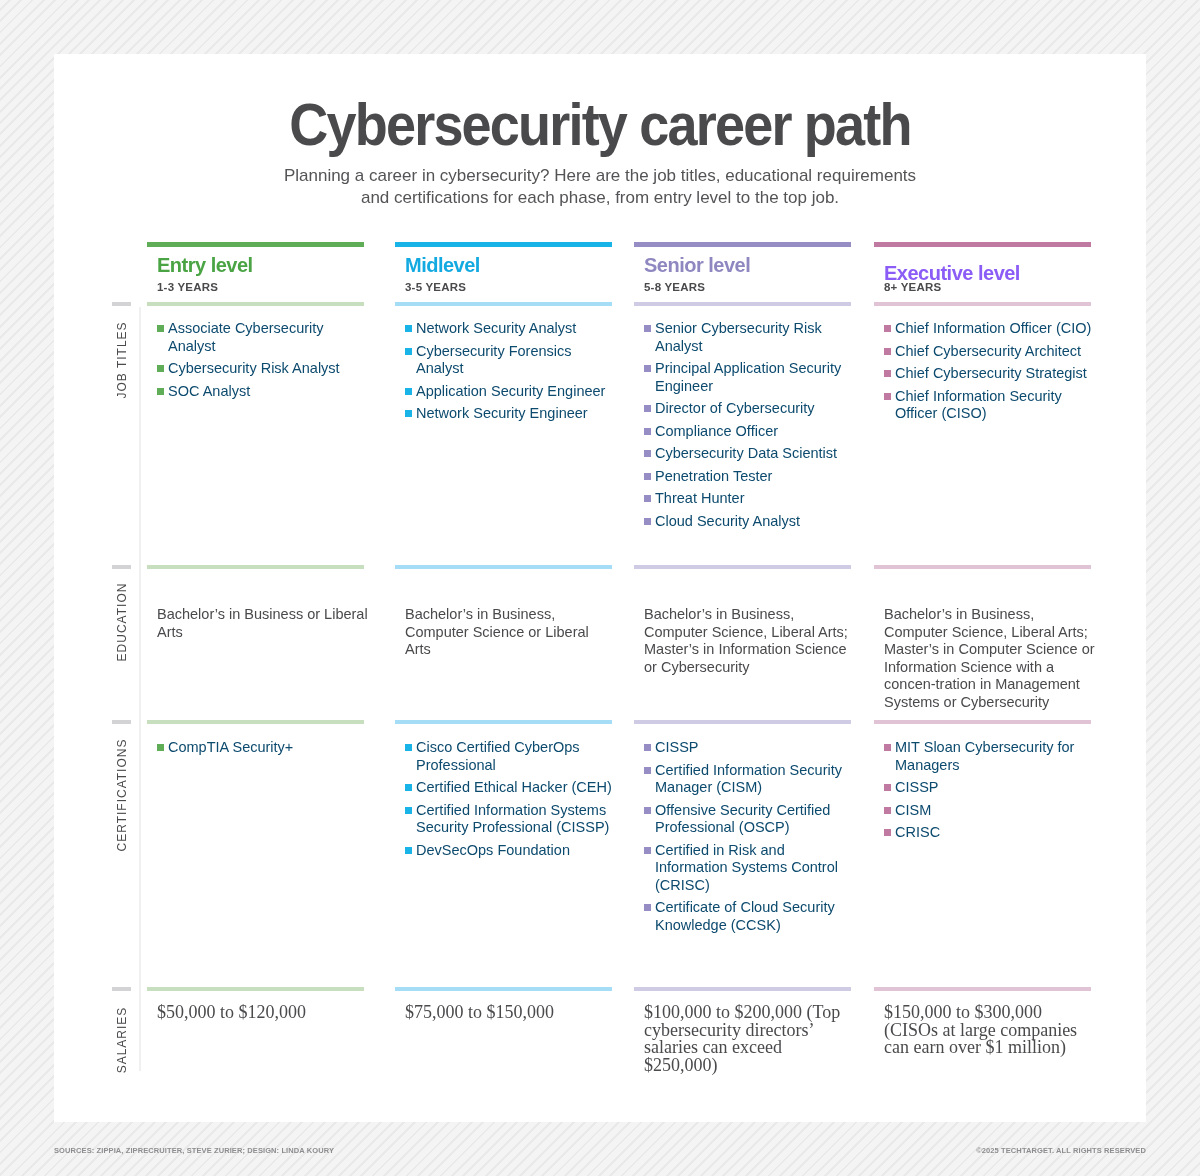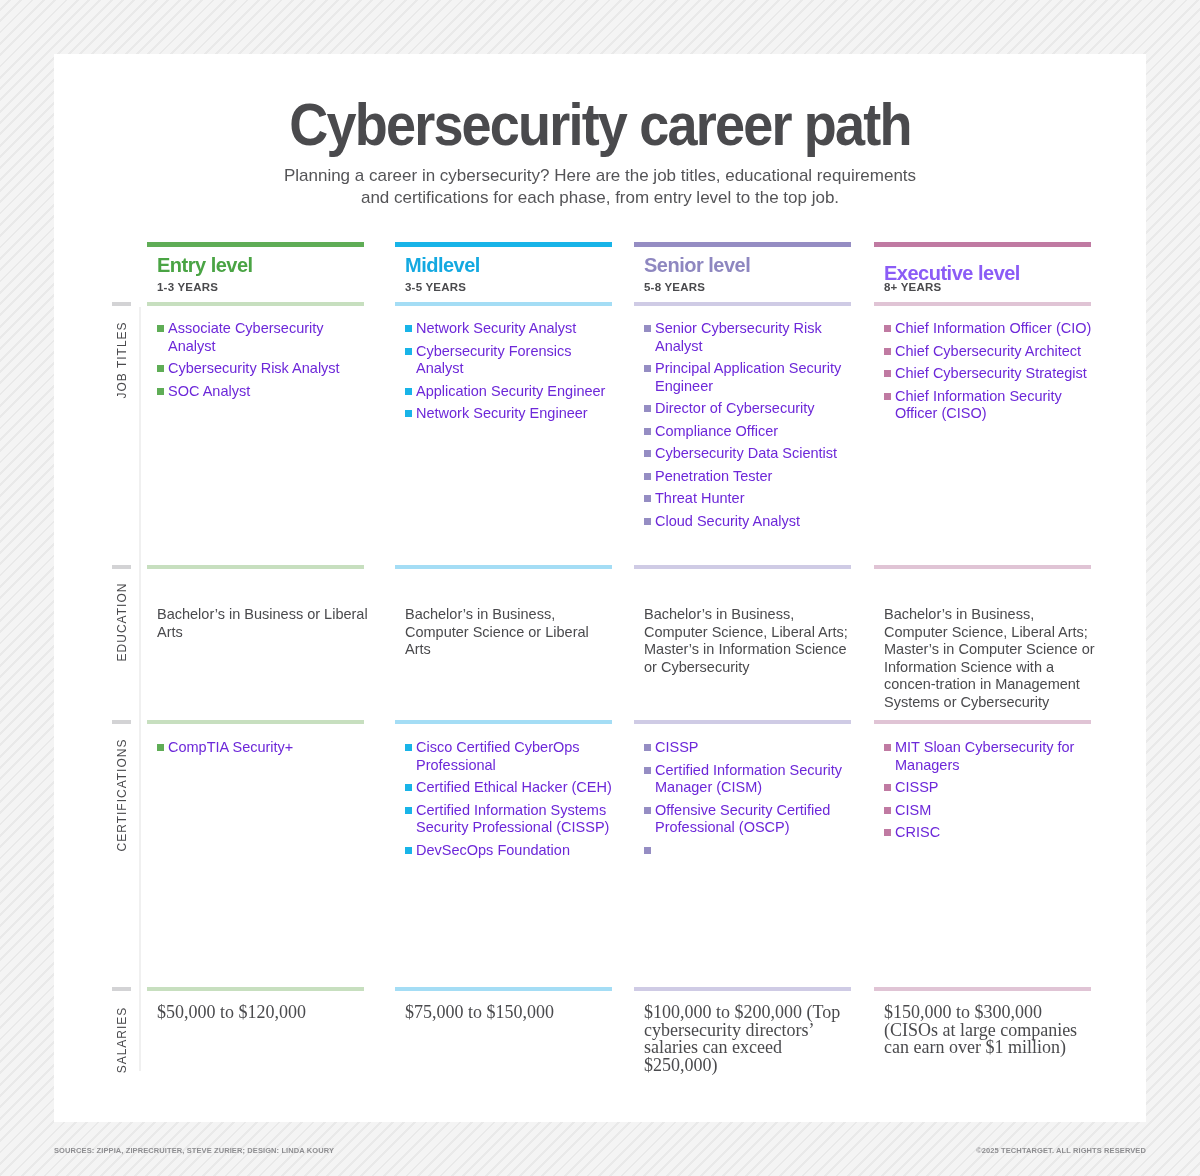--- a/index.html
+++ b/index.html
@@ -29,21 +29,21 @@
   .row-label {
     position:absolute; left:122px; font-size:12px; letter-spacing:1px; color:#4a4a4d;
     transform:translate(-50%,-50%) rotate(-90deg); white-space:nowrap;
   }
   .topbar { position:absolute; height:5px; width:217px; }
   .level-name { position:absolute; font-weight:bold; font-size:20px; letter-spacing:-0.5px; white-space:nowrap; }
   .level-years { position:absolute; font-weight:bold; font-size:11.5px; color:#4a4a4d; letter-spacing:0.2px; }
   .secbar { position:absolute; height:4px; width:217px; }
   .list { position:absolute; margin:0; padding:0; list-style:none; width:210px; }
   .list li {
-    position:relative; padding-left:11px; font-size:14.5px; line-height:17.5px; margin-bottom:5px; color:#6d28d9;
+    position:relative; padding-left:11px; font-size:14.5px; line-height:17.5px; margin-bottom:5px; color:#0c4a6e;
   }
   .list li .sq { position:absolute; left:0; top:5px; width:7px; height:7px; }
   .para { position:absolute; width:212px; font-size:14.5px; line-height:17.5px; color:#4a4a4d;margin-top:24px; }
   .salary { position:absolute; width:212px; font-family:"Liberation Serif", serif; font-size:18px; line-height:17.5px; color:#4a4a4d; }
   .footer-left, .footer-right { position:absolute; top:1146px; font-size:7.5px; font-weight:bold; color:#8d8d90; letter-spacing:0.1px; }
   .footer-left { left:54px; }
   .footer-right { right:54px; }
 </style>
 </head>
 <body>
@@ -122,22 +122,22 @@
       <li><span class="sq" style="background: rgb(149, 141, 195);"></span><span>Cybersecurity Data Scientist</span></li>
       <li><span class="sq" style="background: rgb(149, 141, 195);"></span><span>Penetration Tester</span></li>
       <li><span class="sq" style="background: rgb(149, 141, 195);"></span><span>Threat Hunter</span></li>
       <li><span class="sq" style="background: rgb(149, 141, 195);"></span><span>Cloud Security Analyst</span></li>
     </ul>
     <div class="para" style="left:644px;top:582px">Bachelor’s in Business, Computer Science, Liberal Arts; Master’s in Information Science or Cybersecurity</div>
     <ul class="list" style="left:644px;top:739px">
       <li><span class="sq" style="background: rgb(149, 141, 195);"></span><span>CISSP</span></li>
       <li><span class="sq" style="background: rgb(149, 141, 195);"></span><span>Certified Information Security Manager (CISM)</span></li>
       <li><span class="sq" style="background: rgb(149, 141, 195);"></span><span>Offensive Security Certified Professional (OSCP)</span></li>
-      <li><span class="sq" style="background: rgb(149, 141, 195);"></span></li>
-      <li><span class="sq" style="background: rgb(149, 141, 195);"></span></li>
+      <li><span class="sq" style="background: rgb(149, 141, 195);"></span><span>Certified in Risk and Information Systems Control (CRISC)</span></li>
+      <li><span class="sq" style="background: rgb(149, 141, 195);"></span><span>Certificate of Cloud Security Knowledge (CCSK)</span></li>
     </ul>
     <div class="salary" style="left:644px;top:1004px">$100,000 to $200,000 (Top cybersecurity directors’ salaries can exceed $250,000)</div>
     <div class="topbar" style="left:874px;top:242px;background:#c07aa2"></div>
     <div class="level-name" style="left:884px;top:262px;color:#8b5cf6">Executive level</div>
     <div class="level-years" style="left:884px;top:281px">8+ YEARS</div>
     <div class="secbar" style="left:874px;top:302px;background:#e0c4d5"></div>
     <div class="secbar" style="left:874px;top:565px;background:#e0c4d5"></div>
     <div class="secbar" style="left:874px;top:720px;background:#e0c4d5"></div>
     <div class="secbar" style="left:874px;top:987px;background:#e0c4d5"></div>
     <ul class="list" style="left:884px;top:320px">

